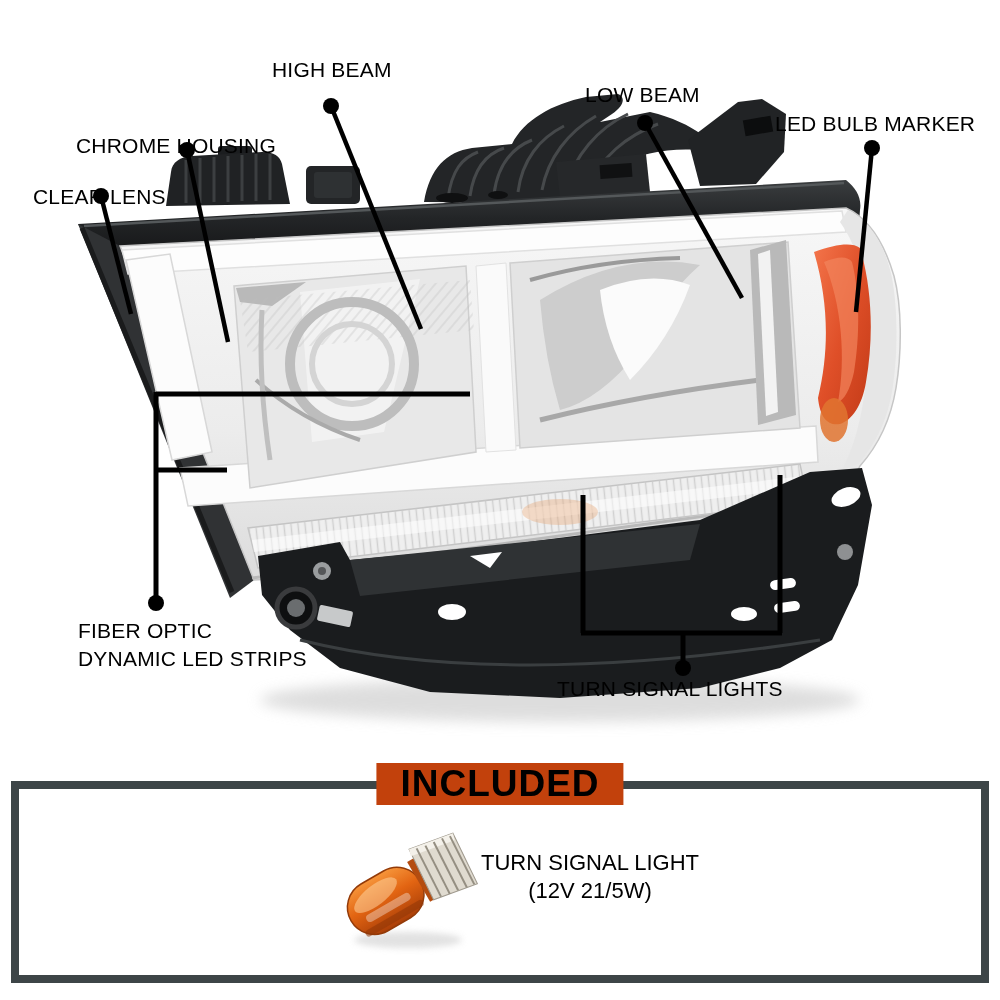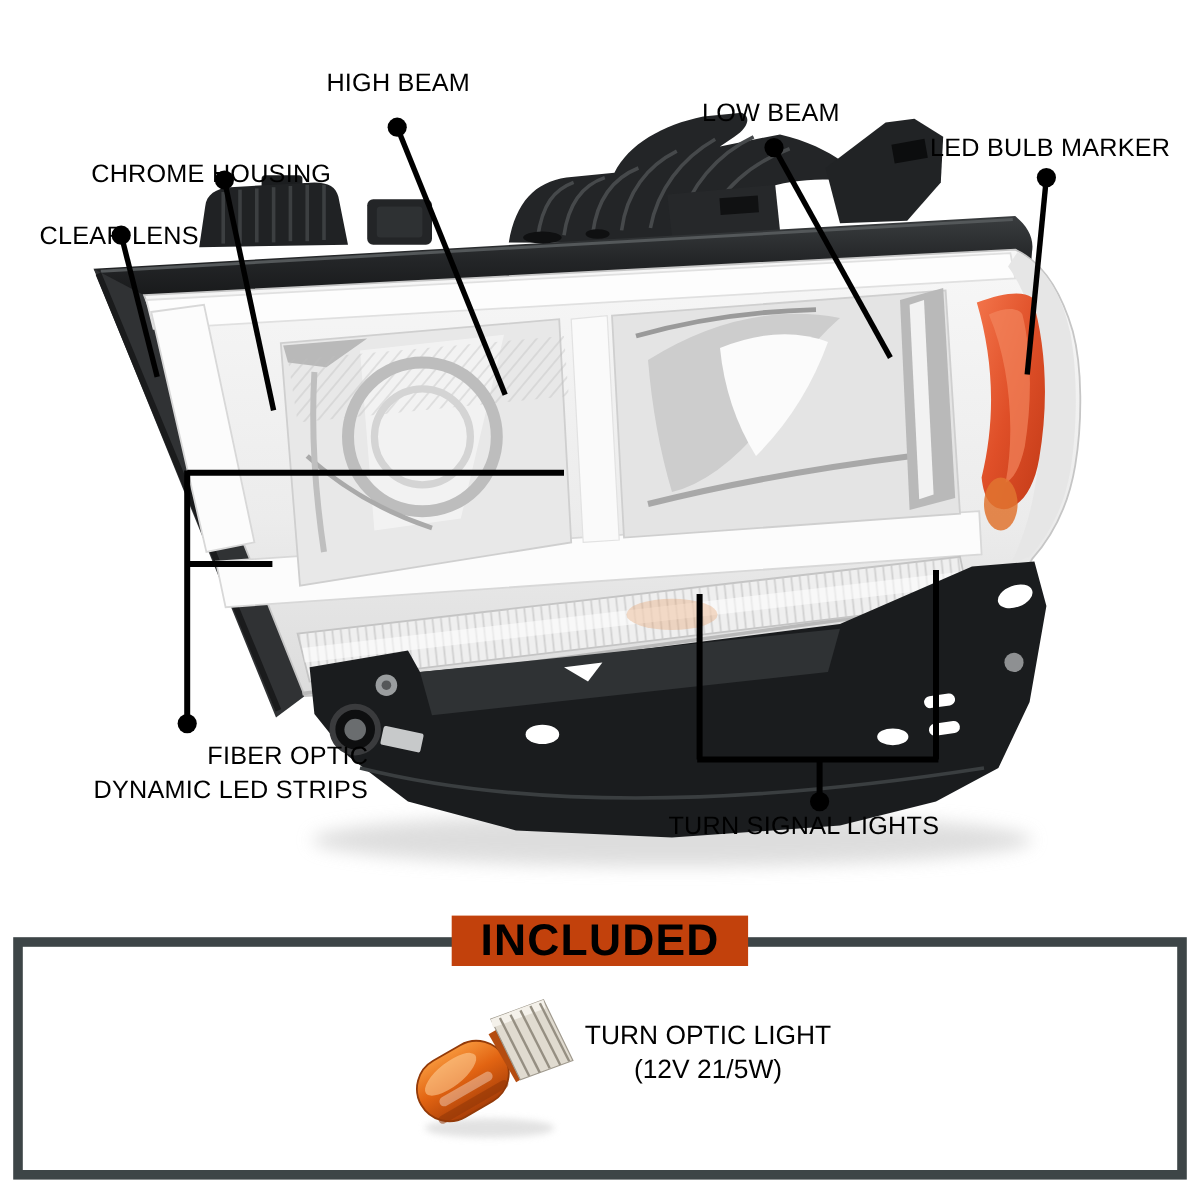--- a/index.html
+++ b/index.html
@@ -1,21 +1,21 @@
 <!DOCTYPE html>
 <html><head>
 <meta charset="utf-8">
 <style>
   html,body{margin:0;padding:0;background:#fff;width:1000px;height:1000px;overflow:hidden;
     font-family:"Liberation Sans",sans-serif;-webkit-font-smoothing:antialiased;}
   .stage{position:relative;width:1000px;height:1000px;background:#fff;}
   svg{display:block;}
   #art{position:absolute;left:0;top:0;z-index:1;}
   .label{position:absolute;z-index:3;color:#000;font-size:21px;font-weight:500;
-    letter-spacing:.2px;white-space:nowrap;line-height:22px;text-align:right;}
+    letter-spacing:.2px;white-space:nowrap;line-height:22px;}
   .label.two-line div{line-height:28px;}
   .included-box{position:absolute;z-index:1;left:11px;top:781px;width:978px;height:202px;
     box-sizing:border-box;border:8px solid #3d4547;background:#fff;}
   .included-title{position:absolute;z-index:4;left:50%;top:763px;transform:translateX(-50%);
     background:#c2410c;padding:0 24px;font-size:37px;font-weight:bold;color:#000;letter-spacing:1px;}
   .included-item-text{position:absolute;z-index:4;left:450px;top:849px;width:280px;
     text-align:center;font-size:22px;line-height:28px;color:#000;}
   .bulb-wrap{position:absolute;z-index:4;left:336px;top:826px;width:152px;height:130px;}
 </style>
 </head>
@@ -245,17 +245,17 @@
             <line x1="108" y1="35" x2="105" y2="89"></line>
           <line x1="117" y1="36" x2="114" y2="90"></line>
             <line x1="126" y1="37" x2="123" y2="92"></line>
           <line x1="134" y1="39" x2="131" y2="93"></line>
         </g>
       </g>
     </svg>
   </div>
 
   <div class="included-item-text">
-    <div>TURN OPTIC LIGHT</div>
+    <div>TURN SIGNAL LIGHT</div>
     <div>(12V 21/5W)</div>
   </div>
 
 </div>
 
 </body></html>

